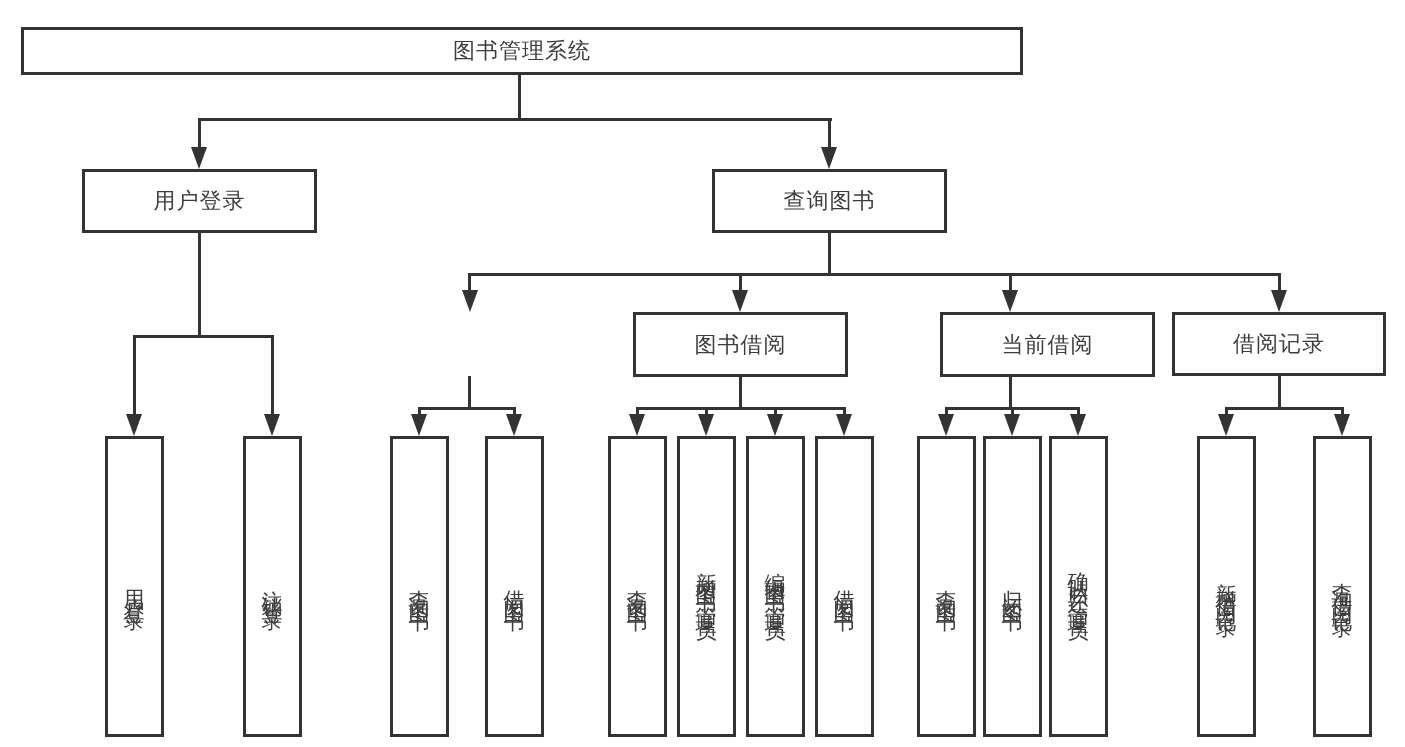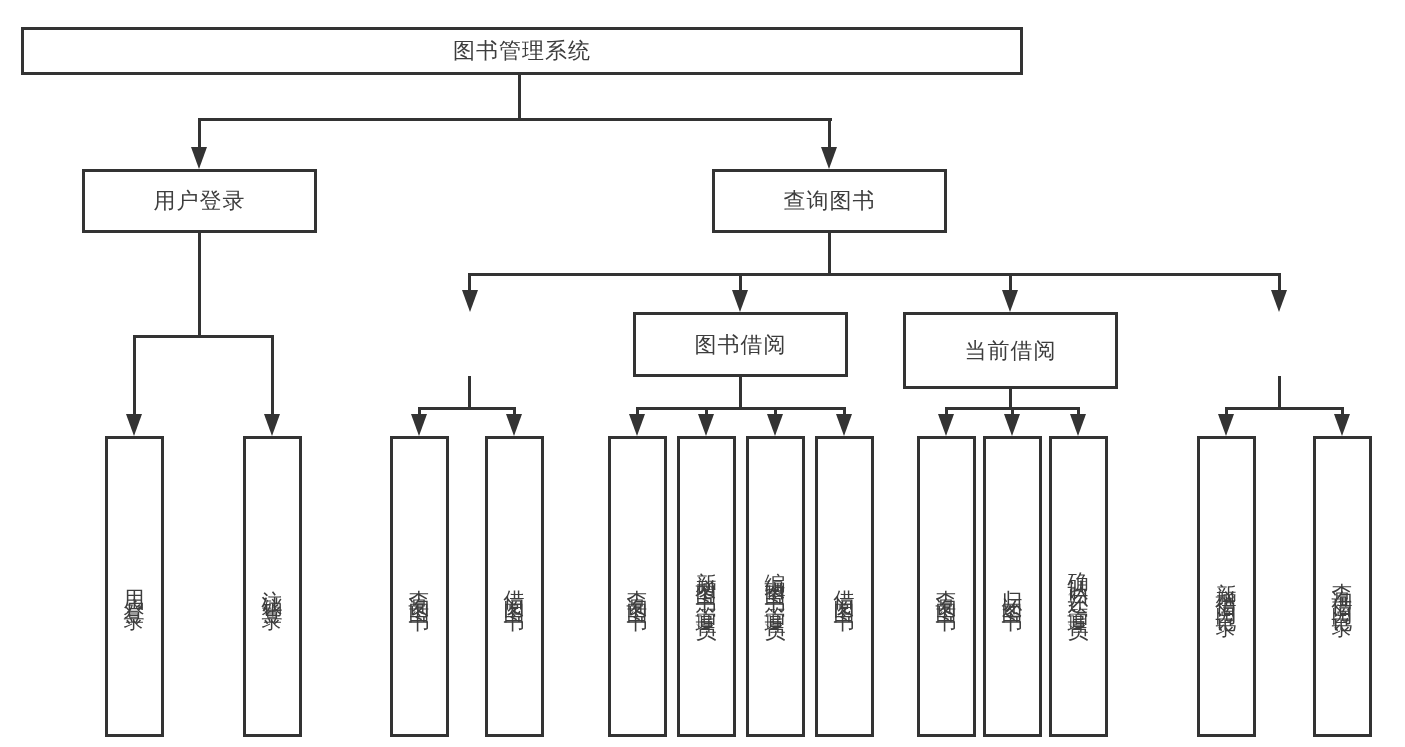--- a/index.html
+++ b/index.html
@@ -33,21 +33,22 @@
 <body>
 
 <div class="canvas">
 
   <div class="box hbox" style="left:21px;top:27px;width:1002px;height:48px">图书管理系统</div>
 
   <div class="box hbox" style="left:82px;top:169px;width:235px;height:64px">用户登录</div>
   <div class="box hbox" style="left:712px;top:169px;width:235px;height:64px">查询图书</div>
 
   <div class="box hbox" style="left:633px;top:312px;width:215px;height:65px">图书借阅</div>
-  <div class="box hbox" style="left:903px;top:312px;width:215px;height:77px">当前借阅</div>
+  <div class="box hbox" style="left:940px;top:312px;width:215px;height:65px">当前借阅</div>
+  <div class="box hbox" style="left:1172px;top:312px;width:214px;height:64px">借阅记录</div>
 
   <div class="box vbox" style="left:105px;top:436px;width:59px;height:301px">用户登录</div>
   <div class="box vbox" style="left:243px;top:436px;width:59px;height:301px">注销登录</div>
 
   <div class="box vbox" style="left:390px;top:436px;width:59px;height:301px">查询图书</div>
   <div class="box vbox" style="left:485px;top:436px;width:59px;height:301px">借阅图书</div>
 
   <div class="box vbox" style="left:608px;top:436px;width:59px;height:301px">查询图书</div>
   <div class="box vbox" style="left:677px;top:436px;width:59px;height:301px">新增图书（管理员）</div>
   <div class="box vbox" style="left:746px;top:436px;width:59px;height:301px">编辑图书（管理员）</div>

